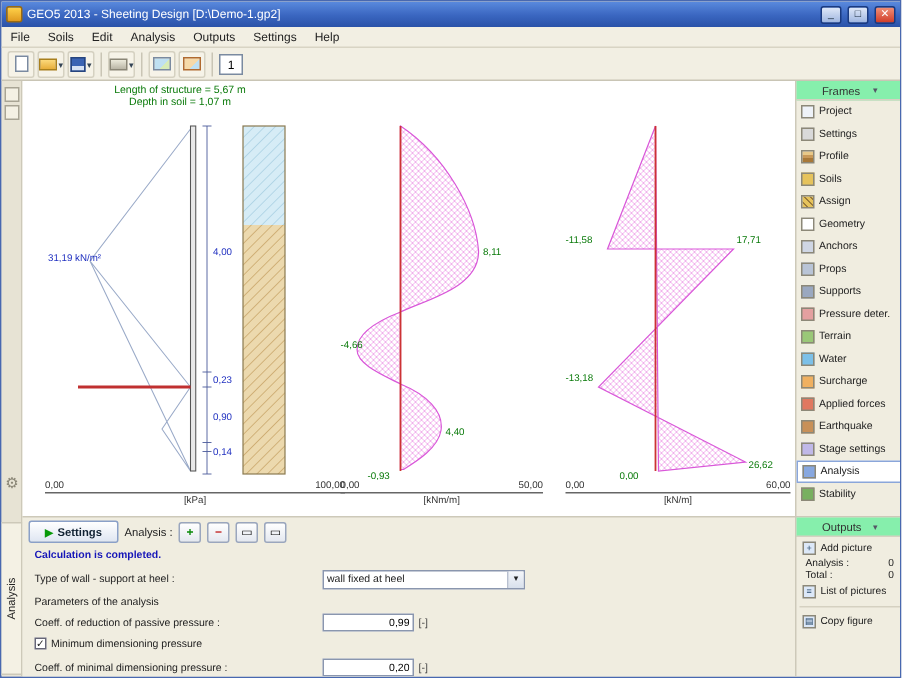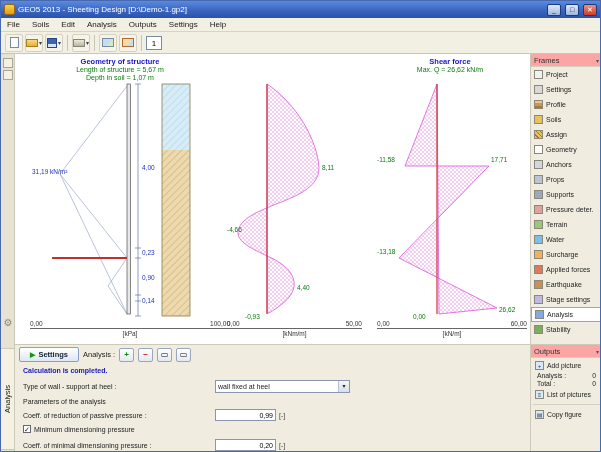--- a/index.html
+++ b/index.html
@@ -42,21 +42,21 @@
   .chead .cs { font-size:7px; color:#0a7a0a; line-height:1.2; }
   .csvg { position:absolute; }
   .scale { position:absolute; top:266px; height:22px; font-size:6.5px; color:#333; }
   .scale .ln { position:absolute; top:8px; left:0; right:0; border-top:1px solid #666; }
   .scale .smin { position:absolute; left:0; top:0; }
   .scale .smax { position:absolute; right:0; top:0; }
   .scale .su { position:absolute; left:0; right:0; top:10px; text-align:center; }
 
   
   .frames { position:absolute; left:529px; top:53px; width:72px; height:290px; background:#f0ede0; border-left:1px solid #cdc9b9; }
-  .phead { height:13px; display:flex; align-items:center; justify-content:space-between; padding:0 3px; font-size:7.5px; color:#333; background:#fca5a5; border-bottom:1px solid #d5d1c1; }
+  .phead { height:13px; display:flex; align-items:center; justify-content:space-between; padding:0 17px; font-size:7.5px; color:#333; background:#86efac; border-bottom:1px solid #d5d1c1; }
   .phead .pdd { font-size:6px; color:#556; }
   .fitem { height:15px; display:flex; align-items:center; gap:3px; padding-left:3px; font-size:7px; color:#222; }
   .fitem.sel { background:#fff; border:1px solid #8aa6da; }
   .fi { width:9px; height:9px; border:1px solid #8c8878; flex:0 0 auto; }
   .fi-project{background:#eef2f8}.fi-settings{background:#d9d9d9}
   .fi-profile{background:linear-gradient(#e8c888 33%,#c89858 33% 66%,#a87838 66%)}
   .fi-soils{background:#e6c35c}
   .fi-assign{background:repeating-linear-gradient(45deg,#e6c35c 0 2px,#9a7a3a 2px 3px)}
   .fi-geometry{background:#ffffff}.fi-anchors{background:#cfd6e4}.fi-props{background:#b9c4d6}
   .fi-supports{background:#9aa8c0}.fi-pressure{background:#e4a0a0}.fi-terrain{background:#9ac878}
@@ -152,27 +152,22 @@
     <span class="mini" style="display:block"></span>
   </div>
   <div class="gearbtn">⚙</div>
   <div class="vtab">
       <span>Analysis</span>
     </div>
 
   <div class="canvas">
 
     <div class="chead" style="left:25px;top:3px;width:160px;">
-      <div class="ct">Geometry of structure</div>
       <div class="cs">Length of structure = 5,67 m</div>
       <div class="cs">Depth in soil = 1,07 m</div>
-    </div>
-    <div class="chead" style="left:360px;top:3px;width:150px;">
-      <div class="ct">Shear force</div>
-      <div class="cs">Max. Q = 26,62 kN/m</div>
     </div>
 
     <svg class="csvg" style="left:15px;top:28px;" width="200" height="238" viewBox="0 0 200 238">
       <defs>
         <pattern id="soilp" width="5" height="5" patternUnits="userSpaceOnUse" patternTransform="rotate(45)">
           <rect width="5" height="5" fill="#ecd9ae"></rect>
             <line x1="0" y1="0" x2="0" y2="5" stroke="#c8a468" stroke-width="1"></line>
         </pattern>
         <pattern id="waterp" width="5" height="5" patternUnits="userSpaceOnUse" patternTransform="rotate(45)">
           <rect width="5" height="5" fill="#d6ecf6"></rect>

